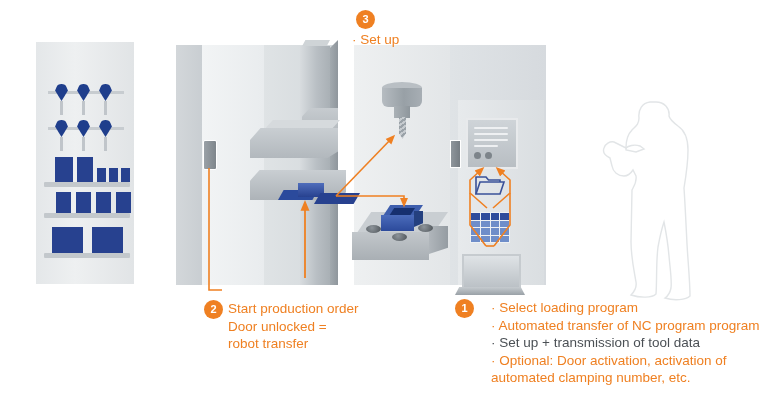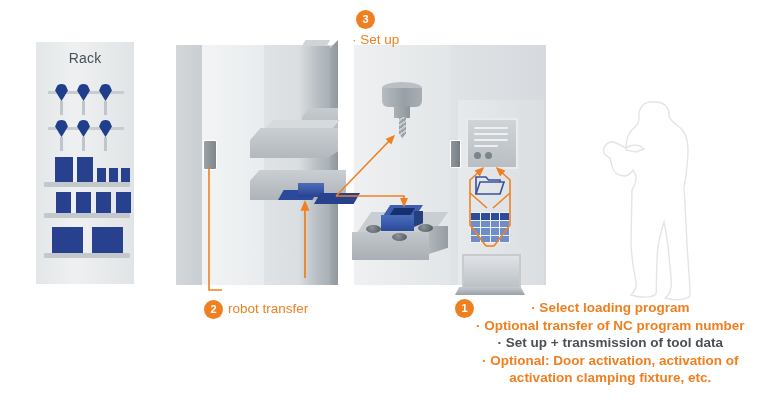--- a/index.html
+++ b/index.html
@@ -142,32 +142,31 @@
 
   
   .badge{
     position:absolute;width:19px;height:19px;border-radius:50%;
     background:#ef8022;color:#fff;font-size:11px;font-weight:bold;
     display:flex;align-items:center;justify-content:center;
     line-height:1;
   }
   .callout-text{position:absolute;color:#ef8022;font-size:13.5px;line-height:17.5px;}
   .callout-text .dark{color:#4b5055;}
-  .callout-text div{white-space:nowrap;text-align:center;}
+  .callout-text div{white-space:nowrap;}
 
   svg.connector{position:absolute;left:0;top:0;width:768px;height:413px;
     pointer-events:none;overflow:visible;}
 </style>
 </head>
 <body>
 
 <div class="stage">
 
   <div class="abs" id="rack-cabinet"></div>
-  <div class="abs" id="rack-title">Rack</div>
 
   <div class="rail abs" style="left:48px;top:91px;width:76px;"></div>
   <div class="tool abs" style="left:55px;top:84px;">
     <div class="head"></div>
       <div class="shaft"></div>
     </div>
   <div class="tool abs" style="left:77px;top:84px;">
     <div class="head"></div>
       <div class="shaft"></div>
     </div>
@@ -322,25 +321,27 @@
     <path d="M486,246 L494,246" fill="none" stroke="#ef8022" stroke-width="1.6"></path>
   </svg>
 
   <div class="badge" style="left:356px;top:10px;">3</div>
   <div class="callout-text" style="left:352px;top:31px;">
     <div>· Set up</div>
   </div>
 
   <div class="badge" style="left:204px;top:300px;">2</div>
   <div class="callout-text" style="left:228px;top:300px;">
+    <div>Start production order</div>
+    <div>Door unlocked =</div>
     <div>robot transfer</div>
   </div>
 
   <div class="badge" style="left:455px;top:299px;">1</div>
-  <div class="callout-text" style="left:476px;top:299px;font-weight:bold;">
+  <div class="callout-text" style="left:491px;top:299px;">
     <div>· Select loading program</div>
-    <div>· Optional transfer of NC program number</div>
+    <div>· Automated transfer of NC program program</div>
     <div class="dark">· Set up + transmission of tool data</div>
     <div>· Optional: Door activation, activation of</div>
-    <div>  activation clamping fixture, etc.</div>
+    <div>  automated clamping number, etc.</div>
   </div>
 
 </div>
 
 </body></html>

